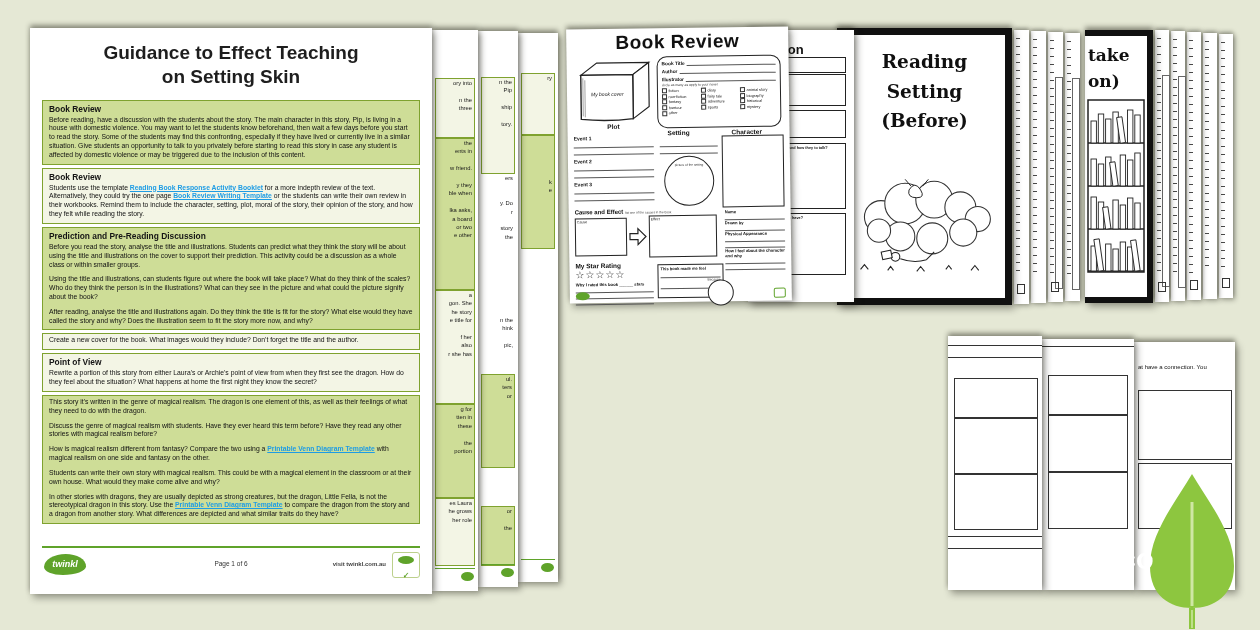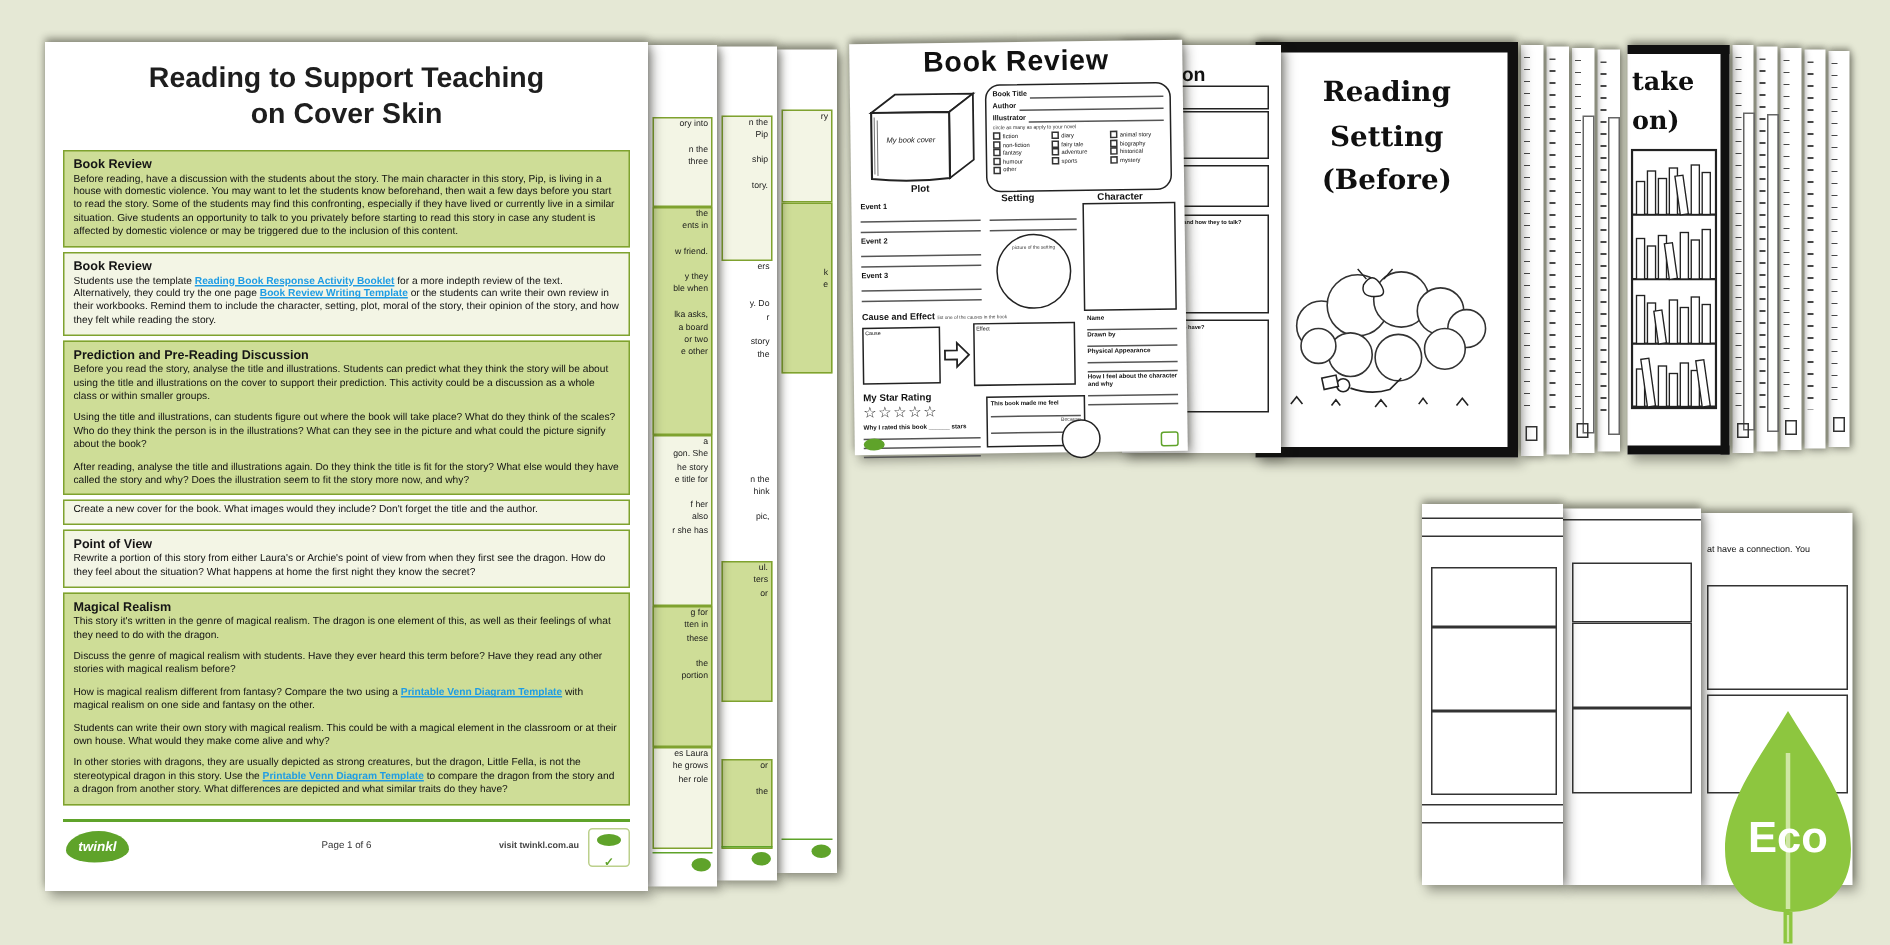--- a/index.html
+++ b/index.html
@@ -117,21 +117,21 @@
   #bpC{left:1134px;top:342px;width:101px;height:248px;z-index:3;}
   .hline{position:absolute;left:0;right:0;border-top:1px solid #333;}
   .bx{position:absolute;border:1.4px solid #333;background:#fff;}
   .bpc-text{position:absolute;left:4px;top:22px;font-size:6px;color:#111;white-space:nowrap;overflow:hidden;width:96px;}
 
   
   #ecobadge{position:absolute;left:966px;top:537px;width:284px;height:55px;background:#6ba52f;border-radius:14px;z-index:20;
             box-shadow:inset 0 2px 0 rgba(255,255,255,.28), inset 2px 0 0 rgba(255,255,255,.18), 0 3px 5px rgba(30,30,20,.35);}
   #ecobadge .ink{position:absolute;left:16px;top:6px;font-size:33px;color:#fff;letter-spacing:1px;}
   #ecoleaf{position:absolute;left:1140px;top:474px;width:104px;height:156px;z-index:21;}
-  #ecotext{position:absolute;left:1160px;top:543px;width:64px;text-align:center;font-size:29px;font-weight:bold;color:#fff;z-index:22;}
+  #ecotext{position:absolute;left:1095px;top:543px;width:64px;text-align:center;font-size:29px;font-weight:bold;color:#fff;z-index:22;}
 
   svg{display:block;}
 </style>
 </head>
 <body>
 
 <div id="canvas">
 
   <div class="pstrip" id="lstrip3">
       <div class="sblock plain" style="height: 40px;"></div>
@@ -238,22 +238,22 @@
         <div class="sline">he grows</div>
         <div class="sline">her role</div>
       </div>
       <div class="strip-footer">
         <span class="blb"></span>
       </div>
     </div>
 
   <div class="page" id="gpage">
     <div class="gtitle">
-      <div>Reading to Support Teaching</div>
-      <div>on Cover Skin</div>
+      <div>Guidance to Effect Teaching</div>
+      <div>on Setting Skin</div>
     </div>
     <div class="gsecs">
         <div class="sec green">
           <div class="sec-h">Book Review</div>
           <div class="sec-p"><span>Before reading, have a discussion with the students about the story. The main character in this story, Pip, is living in a house with domestic violence. You may want to let the students know beforehand, then wait a few days before you start to read the story. Some of the students may find this confronting, especially if they have lived or currently live in a similar situation. Give students an opportunity to talk to you privately before starting to read this story in case any student is affected by domestic violence or may be triggered due to the inclusion of this content.</span></div>
         </div>
         <div class="sec light">
           <div class="sec-h">Book Review</div>
           <div class="sec-p"><span>Students use the template </span><span class="link">Reading Book Response Activity Booklet</span><span> for a more indepth review of the text. Alternatively, they could try the one page </span><span class="link">Book Review Writing Template</span><span> or the students can write their own review in their workbooks. Remind them to include the character, setting, plot, moral of the story, their opinion of the story, and how they felt while reading the story.</span></div>
         </div>
@@ -264,21 +264,20 @@
           <div class="sec-p"><span>After reading, analyse the title and illustrations again. Do they think the title is fit for the story? What else would they have called the story and why? Does the illustration seem to fit the story more now, and why?</span></div>
         </div>
         <div class="sec light">
           <div class="sec-p"><span>Create a new cover for the book. What images would they include? Don't forget the title and the author.</span></div>
         </div>
         <div class="sec light">
           <div class="sec-h">Point of View</div>
           <div class="sec-p"><span>Rewrite a portion of this story from either Laura's or Archie's point of view from when they first see the dragon. How do they feel about the situation? What happens at home the first night they know the secret?</span></div>
         </div>
         <div class="sec green">
-          <div class="sec-h">Magical Realism</div>
           <div class="sec-p"><span>This story it's written in the genre of magical realism. The dragon is one element of this, as well as their feelings of what they need to do with the dragon.</span></div>
           <div class="sec-p"><span>Discuss the genre of magical realism with students. Have they ever heard this term before? Have they read any other stories with magical realism before?</span></div>
           <div class="sec-p"><span>How is magical realism different from fantasy? Compare the two using a </span><span class="link">Printable Venn Diagram Template</span><span> with magical realism on one side and fantasy on the other.</span></div>
           <div class="sec-p"><span>Students can write their own story with magical realism. This could be with a magical element in the classroom or at their own house. What would they make come alive and why?</span></div>
           <div class="sec-p"><span>In other stories with dragons, they are usually depicted as strong creatures, but the dragon, Little Fella, is not the stereotypical dragon in this story. Use the </span><span class="link">Printable Venn Diagram Template</span><span> to compare the dragon from the story and a dragon from another story. What differences are depicted and what similar traits do they have?</span></div>
         </div>
       </div>
     <div class="gfoot">
       <div class="ghr"></div>
       <div class="tlogo"><span>twinkl</span></div>

